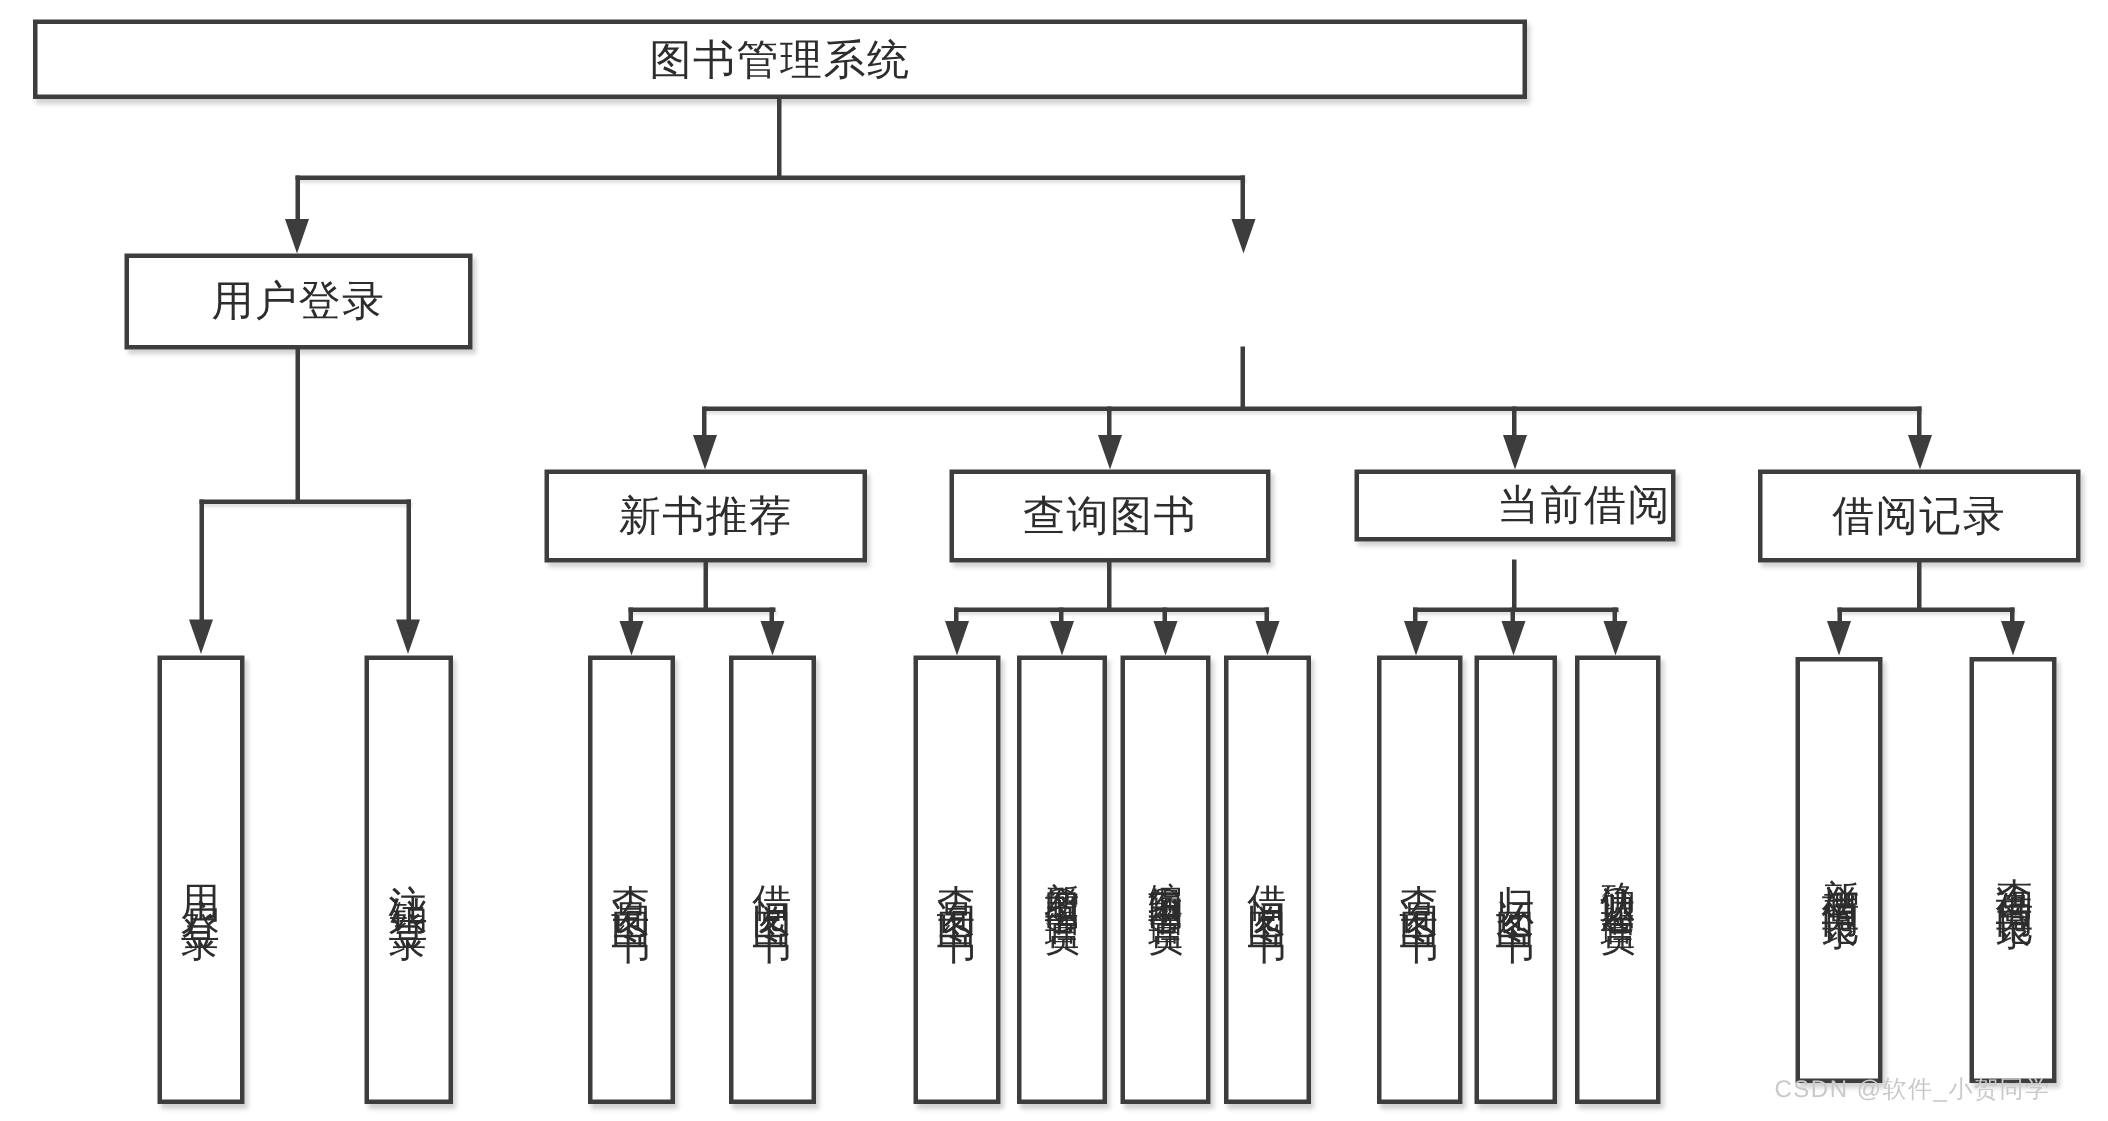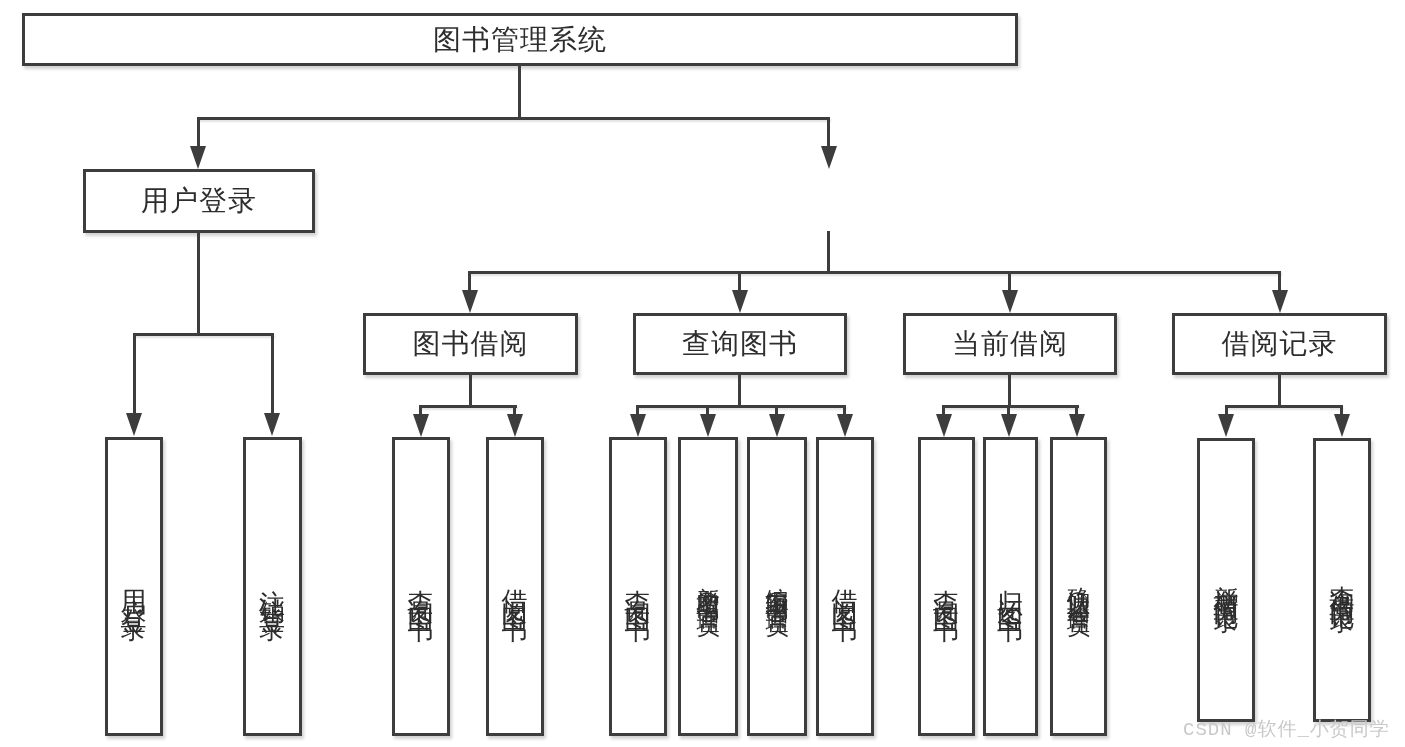--- a/index.html
+++ b/index.html
@@ -29,22 +29,22 @@
   .vt6{font-size:25px;letter-spacing:5px;}
   .vt9{font-size:23px;letter-spacing:4px;}
   .vl{position:absolute;width:3px;background:var(--line);}
   .hl{position:absolute;height:3px;background:var(--line);box-shadow:1px 2px 2px rgba(0,0,0,0.12);}
   .ah{
     position:absolute;width:0;height:0;
     border-left:8px solid transparent;border-right:8px solid transparent;
     border-top:23px solid var(--line);
   }
   .watermark{
-    position:absolute;left:1183px;top:716px;font-size:19px;
-    color:var(--watermark);white-space:nowrap;letter-spacing:1px;font-family:Liberation Mono, monospace;
+    position:absolute;left:1183px;top:716px;font-size:16px;
+    color:var(--watermark);white-space:nowrap;letter-spacing:1px;
   }
 </style>
 </head>
 <body>
 
 <div class="stage">
 
   <div class="box" style="left:22px;top:13px;width:996px;height:53px;">
     <span class="hlabel">图书管理系统</span>
   </div>
@@ -79,26 +79,26 @@
   <div class="vl" style="left:468px;top:271px;height:22px;"></div>
   <div class="ah" style="left:462px;top:290px;"></div>
   <div class="vl" style="left:738px;top:271px;height:22px;"></div>
   <div class="ah" style="left:732px;top:290px;"></div>
   <div class="vl" style="left:1008px;top:271px;height:22px;"></div>
   <div class="ah" style="left:1002px;top:290px;"></div>
   <div class="vl" style="left:1278px;top:271px;height:22px;"></div>
   <div class="ah" style="left:1272px;top:290px;"></div>
 
   <div class="box" style="left:363px;top:313px;width:215px;height:62px;">
-    <span class="hlabel">图书借阅</span>
+    <span class="hlabel">新书推荐</span>
   </div>
   <div class="box" style="left:633px;top:313px;width:214px;height:62px;">
     <span class="hlabel">查询图书</span>
   </div>
-  <div class="box" style="left:903px;top:313px;width:214px;height:62px;">
+  <div class="box" style="left:903px;top:313px;width:214px;height:48px;justify-content:flex-end;">
     <span class="hlabel">当前借阅</span>
   </div>
   <div class="box" style="left:1172px;top:313px;width:215px;height:62px;">
     <span class="hlabel">借阅记录</span>
   </div>
 
   <div class="vl" style="left:469px;top:373px;height:34px;"></div>
   <div class="hl" style="left:419px;top:405px;width:98px;"></div>
   <div class="vl" style="left:419px;top:405px;height:12px;"></div>
   <div class="ah" style="left:413px;top:414px;"></div>

